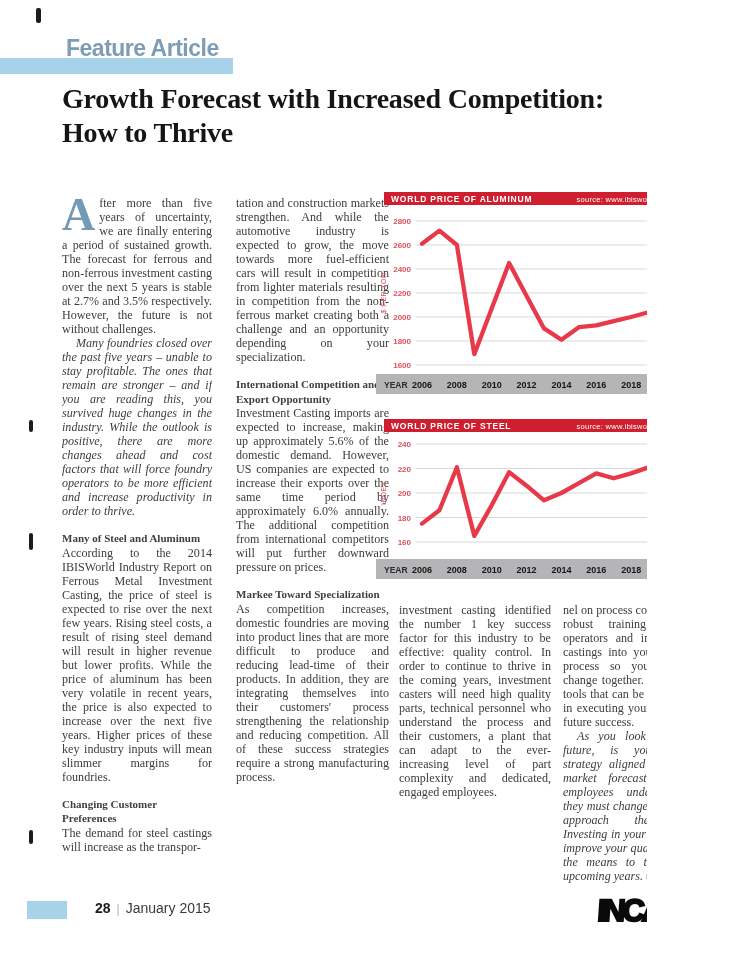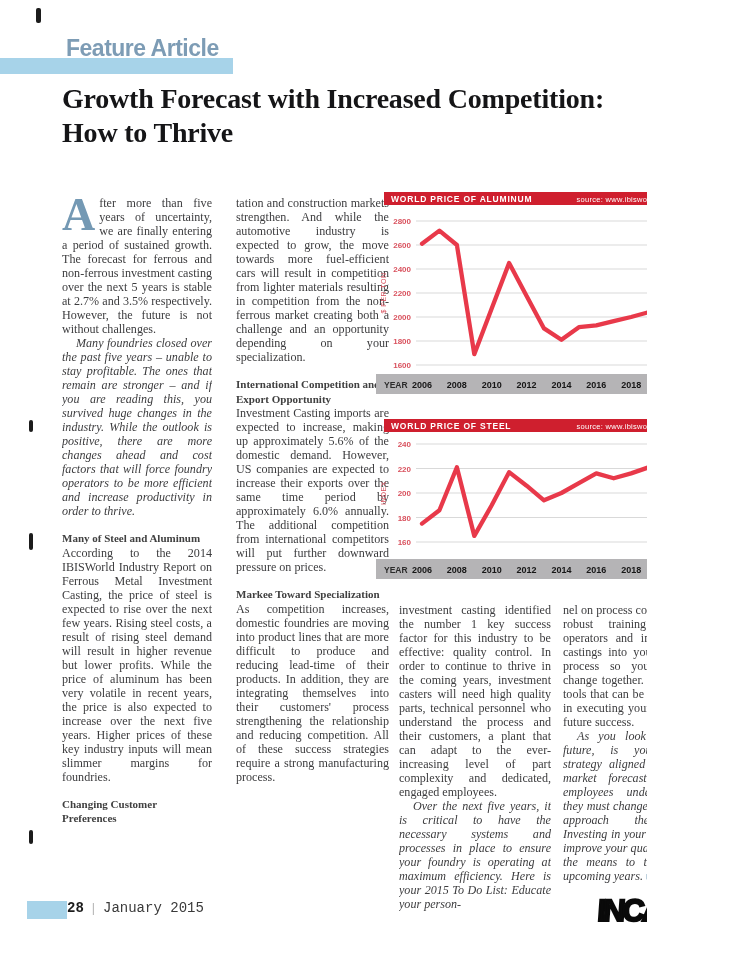--- a/index.html
+++ b/index.html
@@ -36,21 +36,21 @@
            padding:1px 4px 0 0;}
   .endmark{color:#4d80a4;font-size:11px;letter-spacing:0;}
 
   
   .chart{position:absolute;left:376px;}
   #chart0{top:192px;}
   #chart1{top:419px;}
 
   
   .footer-box{position:absolute;left:27px;top:901px;width:40px;height:18px;background:#a7d3e9;}
-  .footer-pageinfo{position:absolute;left:67px;top:900px;font-family:Liberation Mono, monospace;
+  .footer-pageinfo{position:absolute;left:95px;top:900px;font-family:Liberation Sans, sans-serif;
                    font-size:14px;color:#3a3a3a;}
   .footer-pageinfo .pn{font-weight:bold;color:#1b1b1b;}
   .footer-pageinfo .pd{color:#b0b0b0;margin:0 6px;font-size:12px;}
   .logo{position:absolute;left:597px;top:890px;}
 </style>
 </head>
 <body>
 
 <div id="page">
 
@@ -66,20 +66,21 @@
     <div>Growth Forecast with Increased Competition:</div>
     <div>How to Thrive</div>
   </div>
 
   <div class="col" id="col1">
       <p><span class="dropcap">A</span>fter more than five years of uncertainty, we are finally entering a period of sustained growth. The forecast for ferrous and non-ferrous investment casting over the next 5 years is stable at 2.7% and 3.5% respectively. However, the future is not without challenges.</p>
       <p class="indent">Many foundries closed over the past five years – unable to stay profitable. The ones that remain are stronger – and if you are reading this, you survived huge changes in the industry.  While the outlook is positive, there are more changes ahead and cost factors that will force foundry operators to be more efficient and increase productivity in order to thrive.</p>
       <h4 class="colhead">Many of Steel and Aluminum</h4>
       <p>According to the 2014 IBISWorld Industry Report on Ferrous Metal Investment Casting, the price of steel is expected to rise over the next few years. Rising steel costs, a result of rising steel demand will result in higher revenue but lower profits. While the price of aluminum has been very volatile in recent years, the price is also expected to increase over the next five years.  Higher prices of these key industry inputs will mean slimmer margins for foundries.</p>
       <h4 class="colhead">Changing Customer Preferences</h4>
+      <p>The demand for steel castings will increase as the transpor-</p>
     </div>
   <div class="col" id="col2">
       <p>tation and construction markets strengthen. And while the automotive industry is expected to grow, the move towards more fuel-efficient cars will result in competition from lighter materials resulting in competition from the non-ferrous market creating both a challenge and an opportunity depending on your specialization.</p>
       <h4 class="colhead">International Competition and Export Opportunity</h4>
       <p>Investment Casting imports are expected to increase, making up approximately 5.6% of the domestic demand.  However, US companies are expected to increase their exports over the same time period by approximately 6.0% annually.  The additional competition from international competitors will put further downward pressure on prices.</p>
       <h4 class="colhead">Markee Toward Specialization</h4>
       <p>As competition increases, domestic foundries are moving into product lines that are more difficult to produce and reducing lead-time of their products.  In addition, they are integrating themselves into their customers' process strengthening the relationship and reducing competition. All of these success strategies require a strong manufacturing process.</p>
     </div>
 
   <div class="chart" id="chart0"><svg width="316" height="203">
@@ -136,21 +137,20 @@
         <text x="150.57142857142856" y="153.5" font-family="Liberation Sans, sans-serif" font-size="9" font-weight="bold" fill="#161616" text-anchor="middle">2012</text>
         <text x="185.42857142857142" y="153.5" font-family="Liberation Sans, sans-serif" font-size="9" font-weight="bold" fill="#161616" text-anchor="middle">2014</text>
         <text x="220.28571428571428" y="153.5" font-family="Liberation Sans, sans-serif" font-size="9" font-weight="bold" fill="#161616" text-anchor="middle">2016</text>
         <text x="255.14285714285714" y="153.5" font-family="Liberation Sans, sans-serif" font-size="9" font-weight="bold" fill="#161616" text-anchor="middle">2018</text>
         <text x="290" y="153.5" font-family="Liberation Sans, sans-serif" font-size="9" font-weight="bold" fill="#161616" text-anchor="middle">2020</text>
         <polyline points="46.0,104.6 63.4,91.2 80.9,48.3 98.3,116.9 115.7,86.3 133.1,53.2 150.6,66.7 168.0,81.3 185.4,74.0 202.9,64.2 220.3,54.4 237.7,59.3 255.1,54.4 272.6,48.3 290.0,40.9" fill="none" stroke="#e8394a" stroke-width="4.3" stroke-linejoin="round" stroke-linecap="round"></polyline>
       </svg></div>
 
   <div class="col" id="col3">
       <p>investment casting identified the number 1 key success factor for this industry to be effective: quality control.  In order to continue to thrive in the coming years, investment casters will need high quality parts, technical personnel who understand the process and their customers, a plant that can adapt to the ever-increasing level of part complexity and dedicated, engaged employees.</p>
-      <p class="indent">Over the next five years, it is critical to have the necessary systems and processes in place to ensure your foundry is operating at maximum efficiency.  Here is your 2015 To Do List: Educate your person-</p>
     </div>
   <div class="col" id="col4">
       <p>nel on process control, provide robust training for your operators and integrate your castings into your customers' process so you grow and change together.  These are all tools that can be used to assist in executing your efficient for future success.</p>
       <p class="indent">As you look toward the future, is your business strategy aligned to meet the market forecast?  Do your employees understand that they must change the way they approach their work?  Investing in your employees to improve your quality control is the means to thrive in the upcoming years. <span class="endmark">■</span></p>
     </div>
 
   <div class="footer-box"></div>
   <div class="footer-pageinfo">
     <span class="pn">28</span><span class="pd">|</span><span class="pi">January 2015</span>
   </div>

